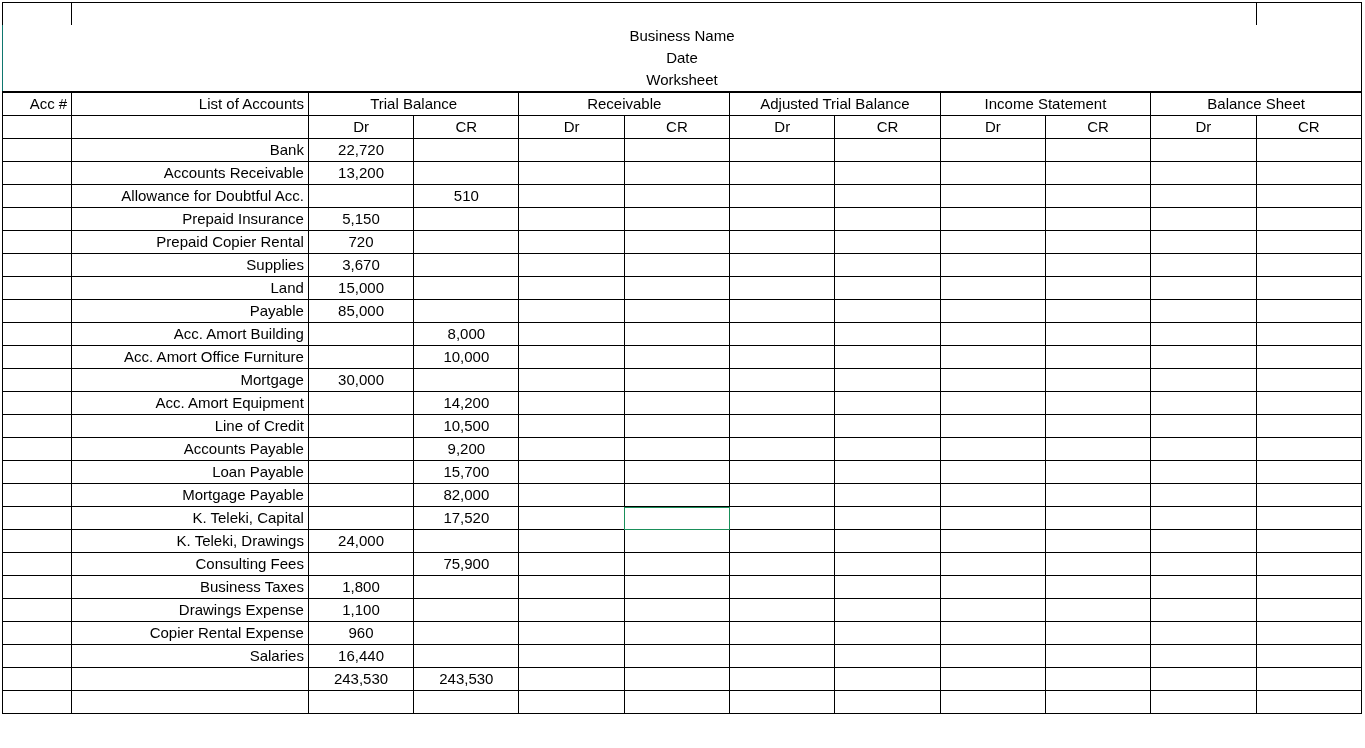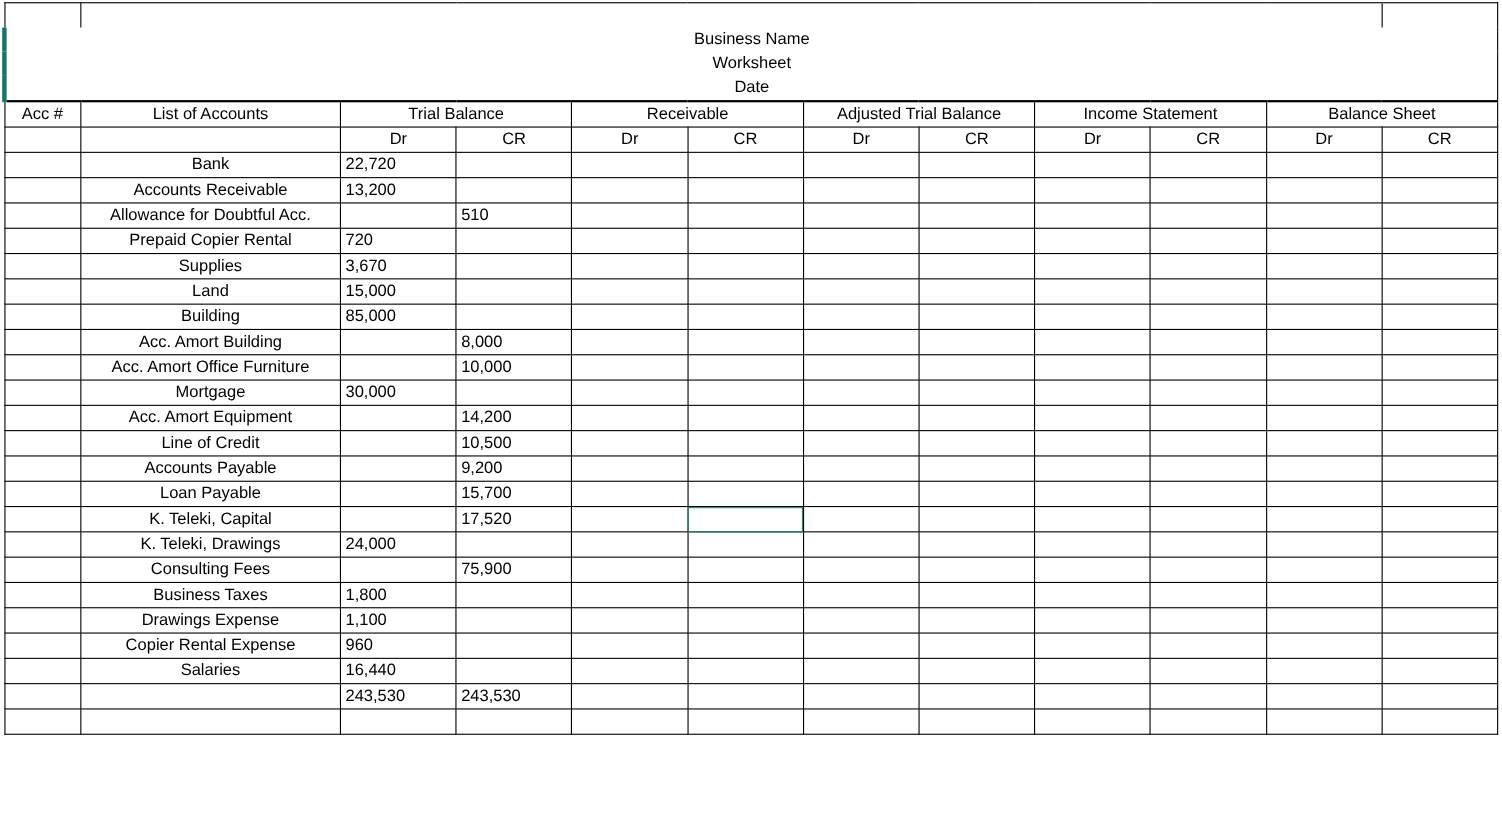--- a/index.html
+++ b/index.html
@@ -20,31 +20,31 @@
     padding: 1px 4px;
     height: 20px;
     line-height: 20px;
     overflow: hidden;
     white-space: nowrap;
   }
   .c-acc   { width: 69px; }
   .c-name  { width: 236px; }
   .c-num   { width: 105px; }
   .center  { text-align: center; }
-  .left    { text-align: center; }
-  .right   { text-align: left; }
+  .left    { text-align: right; }
+  .right   { text-align: center; }
   
   td.rbord, th.rbord { border-right-width: 2px; }
   tr.top-thick td, tr.top-thick th { border-top-width: 2px; }
   
   tr.spacer td { border-top: 1px solid #000; border-bottom: none; }
   tr.spacer td:not(:first-child):not(:last-child) { border-left: none; border-right: none; }
   
   tr.titlerow td { border-top: none; border-bottom: none; border-left: none; border-right: none; }
-  tr.titlerow td:first-child { border-left: 4px solid #0f766e; }
+  tr.titlerow td:first-child { border-left: 1px solid #0f766e; }
   tr.titlerow td:last-child  { border-right: 1px solid #000; }
   
   td.selected {
     outline: 1px solid #1a8f5a;
     outline-offset: -1px;
   }
 </style>
 </head>
 <body>
 
@@ -77,24 +77,24 @@
         <td></td>
         <td></td>
         <td></td>
         <td></td>
   </tr>
 
   <tr class="titlerow">
     <td colspan="12" class="center">Business Name</td>
   </tr>
   <tr class="titlerow">
+    <td colspan="12" class="center">Date</td>
+  </tr>
+  <tr class="titlerow">
     <td colspan="12" class="center">Worksheet</td>
-  </tr>
-  <tr class="titlerow">
-    <td colspan="12" class="center">Date</td>
   </tr>
 
   <tr class="top-thick">
     <td class="left">Acc #</td>
     <td class="left rbord">List of Accounts</td>
     <td colspan="2" class="center rbord">Trial Balance</td>
     <td colspan="2" class="center rbord">Receivable</td>
     <td colspan="2" class="center rbord">Adjusted Trial Balance</td>
     <td colspan="2" class="center rbord">Income Statement</td>
     <td colspan="2" class="center rbord">Balance Sheet</td>
@@ -154,20 +154,34 @@
         <td class="rbord"></td>
         <td></td>
         <td class="rbord"></td>
         <td></td>
         <td class="rbord"></td>
         <td></td>
         <td class="rbord"></td>
       </tr>
       <tr>
         <td></td>
+        <td class="left rbord">Prepaid Insurance</td>
+        <td class="right">5,150</td>
+        <td class="right rbord"></td>
+        <td></td>
+        <td class="rbord"></td>
+        <td></td>
+        <td class="rbord"></td>
+        <td></td>
+        <td class="rbord"></td>
+        <td></td>
+        <td class="rbord"></td>
+      </tr>
+      <tr>
+        <td></td>
         <td class="left rbord">Prepaid Copier Rental</td>
         <td class="right">720</td>
         <td class="right rbord"></td>
         <td></td>
         <td class="rbord"></td>
         <td></td>
         <td class="rbord"></td>
         <td></td>
         <td class="rbord"></td>
         <td></td>
@@ -196,21 +210,21 @@
         <td class="rbord"></td>
         <td></td>
         <td class="rbord"></td>
         <td></td>
         <td class="rbord"></td>
         <td></td>
         <td class="rbord"></td>
       </tr>
       <tr>
         <td></td>
-        <td class="left rbord">Building</td>
+        <td class="left rbord">Payable</td>
         <td class="right">85,000</td>
         <td class="right rbord"></td>
         <td></td>
         <td class="rbord"></td>
         <td></td>
         <td class="rbord"></td>
         <td></td>
         <td class="rbord"></td>
         <td></td>
         <td class="rbord"></td>
@@ -297,20 +311,34 @@
         <td></td>
         <td class="rbord"></td>
         <td></td>
         <td class="rbord"></td>
       </tr>
       <tr>
         <td></td>
         <td class="left rbord">Loan Payable</td>
         <td class="right"></td>
         <td class="right rbord">15,700</td>
+        <td></td>
+        <td class="rbord"></td>
+        <td></td>
+        <td class="rbord"></td>
+        <td></td>
+        <td class="rbord"></td>
+        <td></td>
+        <td class="rbord"></td>
+      </tr>
+      <tr>
+        <td></td>
+        <td class="left rbord">Mortgage Payable</td>
+        <td class="right"></td>
+        <td class="right rbord">82,000</td>
         <td></td>
         <td class="rbord"></td>
         <td></td>
         <td class="rbord"></td>
         <td></td>
         <td class="rbord"></td>
         <td></td>
         <td class="rbord"></td>
       </tr>
       <tr>

